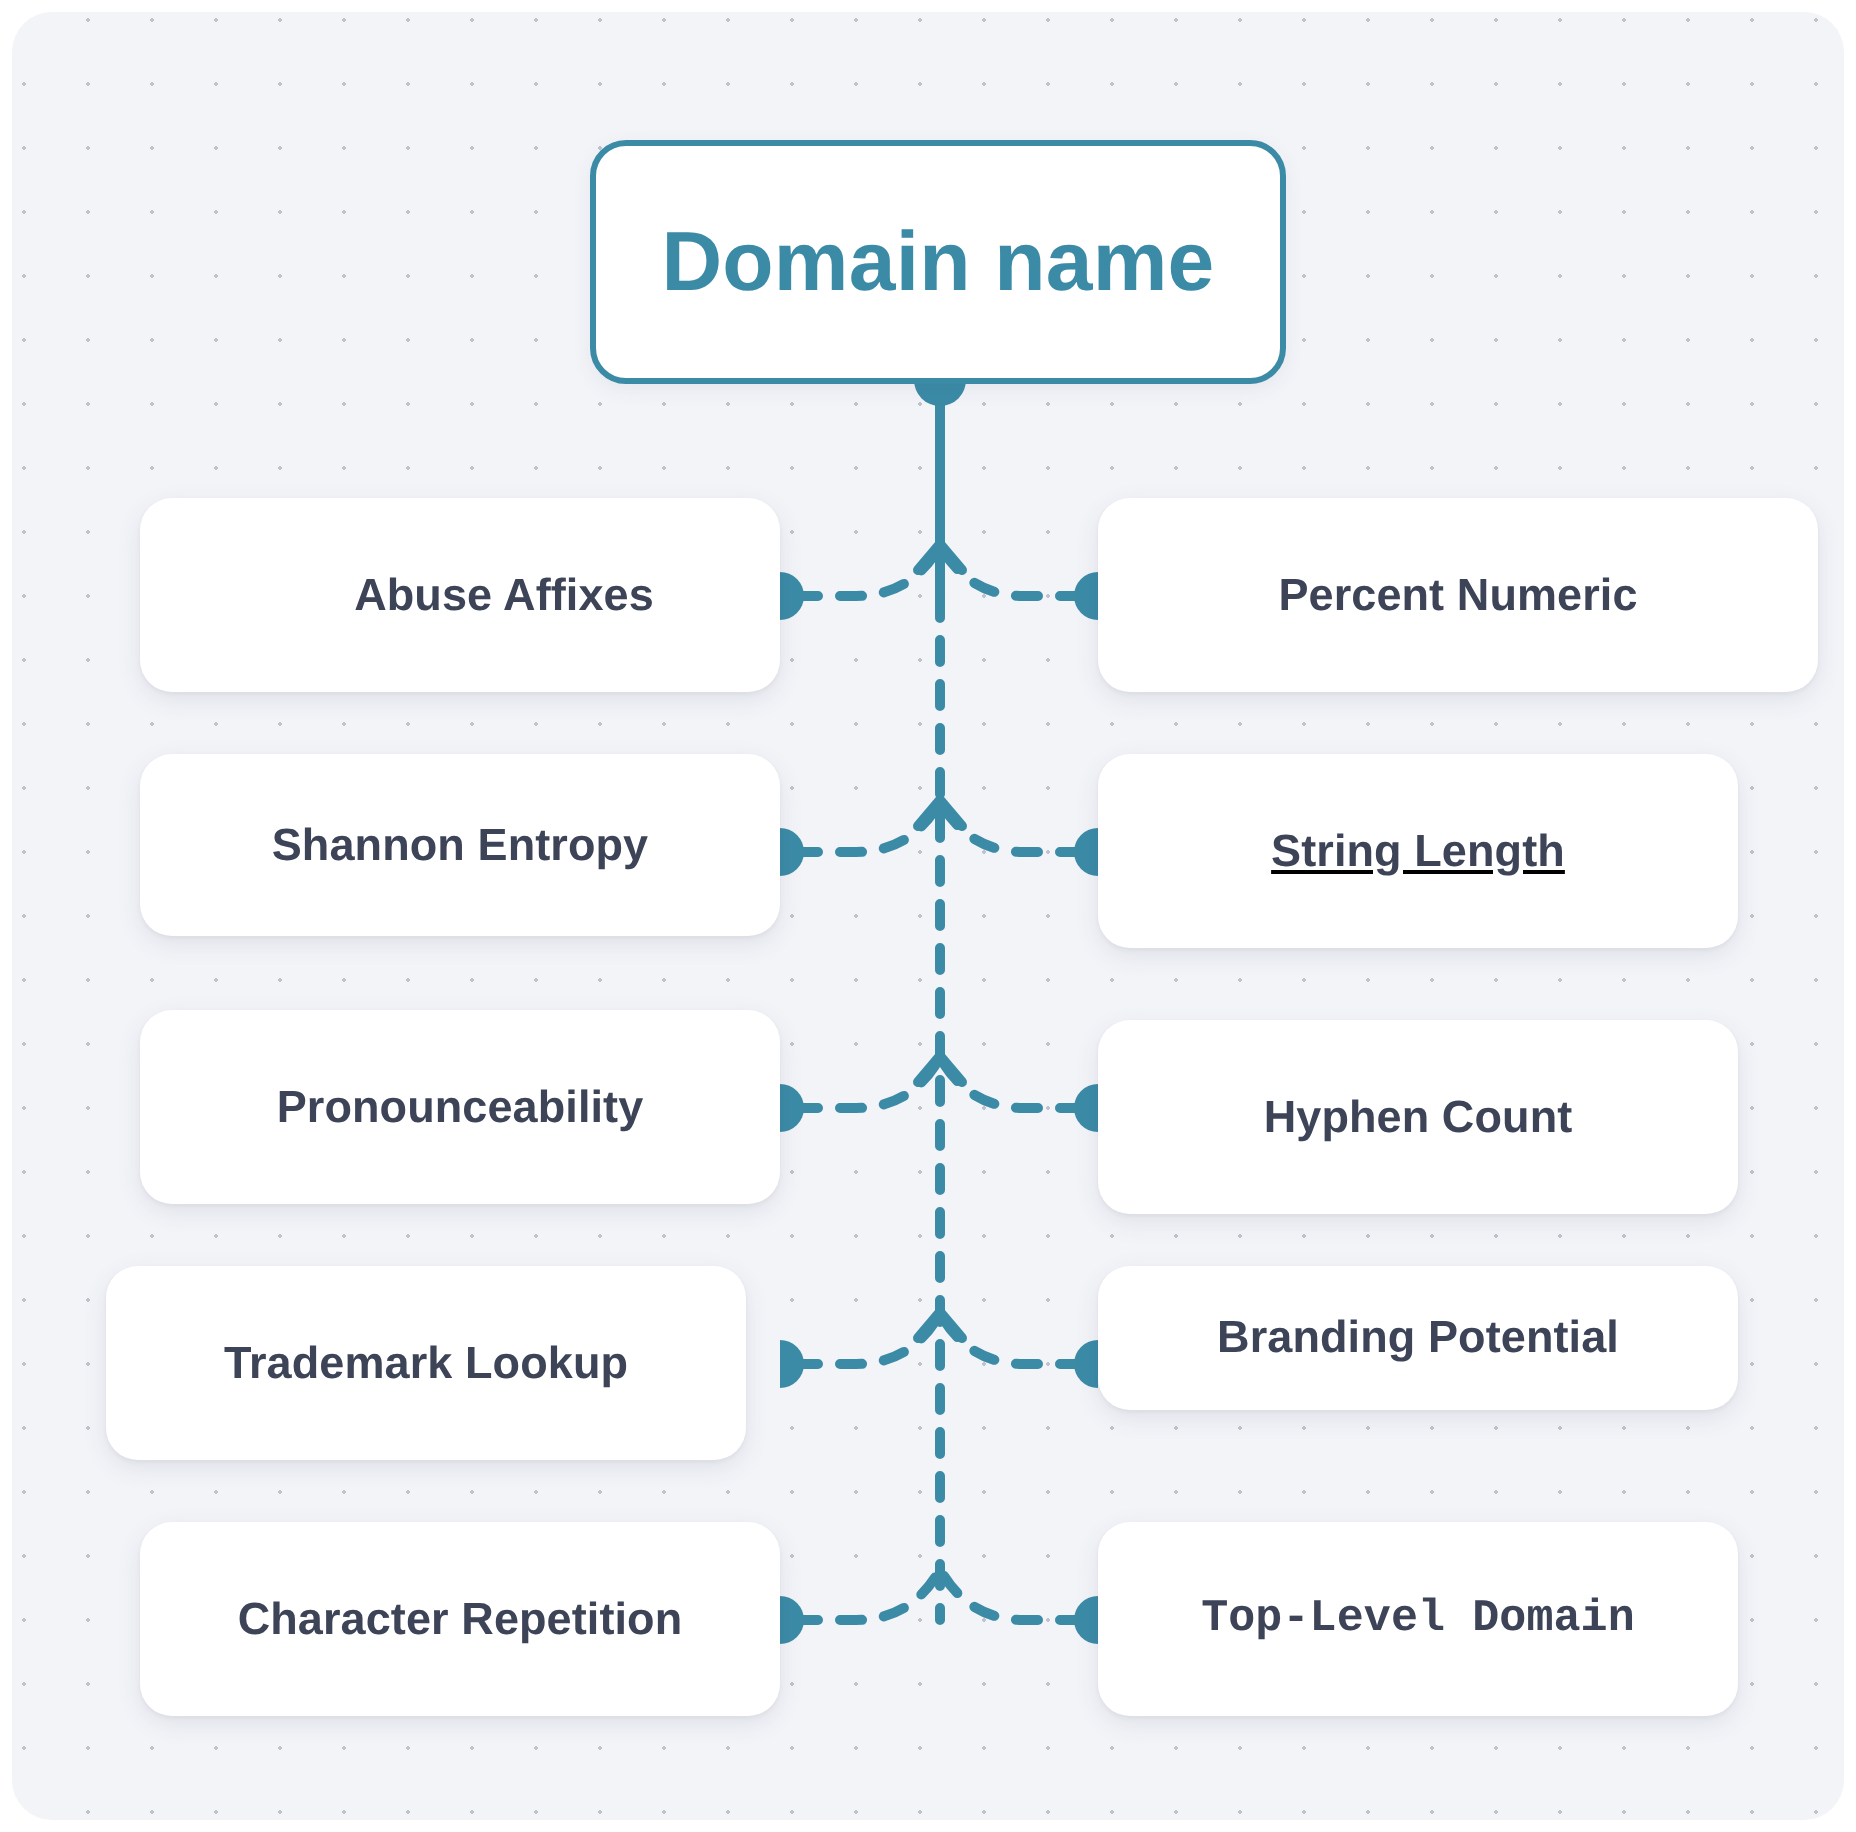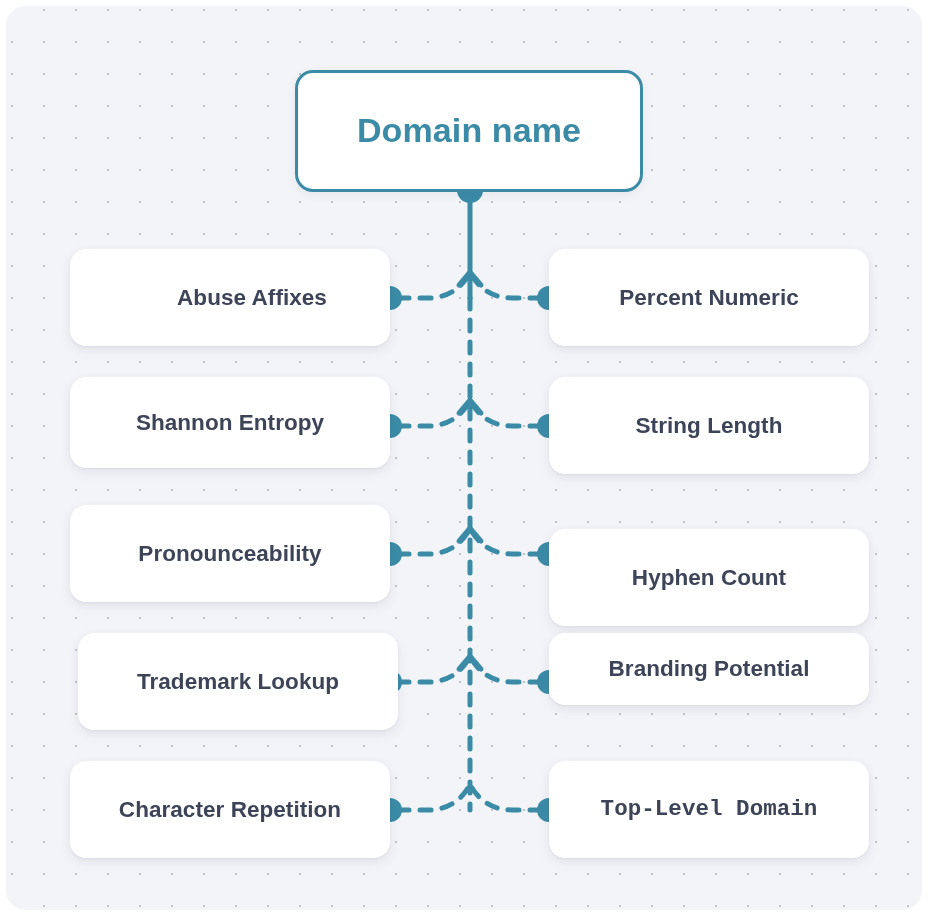--- a/index.html
+++ b/index.html
@@ -54,21 +54,21 @@
   }
 
   .node.root {
     border: 3px solid #3b8ba7;
     border-radius: 18px;
     box-shadow: 0 3px 10px rgba(60,70,95,0.07);
     z-index: 3;
   }
   .node.root .node-label {
     color: #3b8ba7;
-    font-size: 34px;
+    font-size: 42px;
     font-weight: 700;
     letter-spacing: 0.1px;
   }
 
   .node.leaf {
     border-radius: 16px;
     box-shadow:
       0 1px 2px rgba(62,72,98,0.06),
       0 4px 12px rgba(62,72,98,0.10);
     z-index: 2;
@@ -118,36 +118,36 @@
     </svg>
 
   <div class="node root" id="root-node" style="left: 289px; top: 64px; width: 348px; height: 122px;">
     <span class="node-label">Domain name</span>
   </div>
 
   <div id="leaf-host">
       <div class="node leaf" style="left: 64px; top: 243px; width: 320px; height: 97px; padding-left: 44px;">
         <span class="node-label">Abuse Affixes</span>
       </div>
-      <div class="node leaf" style="left: 543px; top: 243px; width: 320px; height: 97px;">
+      <div class="node leaf" style="left: 543px; top: 243px; width: 360px; height: 97px;">
         <span class="node-label">Percent Numeric</span>
       </div>
       <div class="node leaf" style="left: 64px; top: 371px; width: 320px; height: 91px;">
         <span class="node-label">Shannon Entropy</span>
       </div>
-      <div class="node leaf" style="left: 543px; top: 371px; width: 320px; height: 97px;">
+      <div class="node leaf" style="left: 543px; top: 371px; width: 320px; height: 97px; text-decoration: underline;">
         <span class="node-label">String Length</span>
       </div>
       <div class="node leaf" style="left: 64px; top: 499px; width: 320px; height: 97px; justify-content: center;">
         <span class="node-label">Pronounceability</span>
       </div>
-      <div class="node leaf" style="left: 543px; top: 523px; width: 320px; height: 97px;">
+      <div class="node leaf" style="left: 543px; top: 504px; width: 320px; height: 97px;">
         <span class="node-label">Hyphen Count</span>
       </div>
-      <div class="node leaf" style="left: 72px; top: 627px; width: 320px; height: 97px;">
+      <div class="node leaf" style="left: 47px; top: 627px; width: 320px; height: 97px;">
         <span class="node-label">Trademark Lookup</span>
       </div>
       <div class="node leaf" style="left: 543px; top: 627px; width: 320px; height: 72px;">
         <span class="node-label">Branding Potential</span>
       </div>
       <div class="node leaf" style="left: 64px; top: 755px; width: 320px; height: 97px;">
         <span class="node-label">Character Repetition</span>
       </div>
       <div class="node leaf" style="left: 543px; top: 755px; width: 320px; height: 97px; font-family: Liberation Mono, monospace;">
         <span class="node-label">Top-Level Domain</span>

